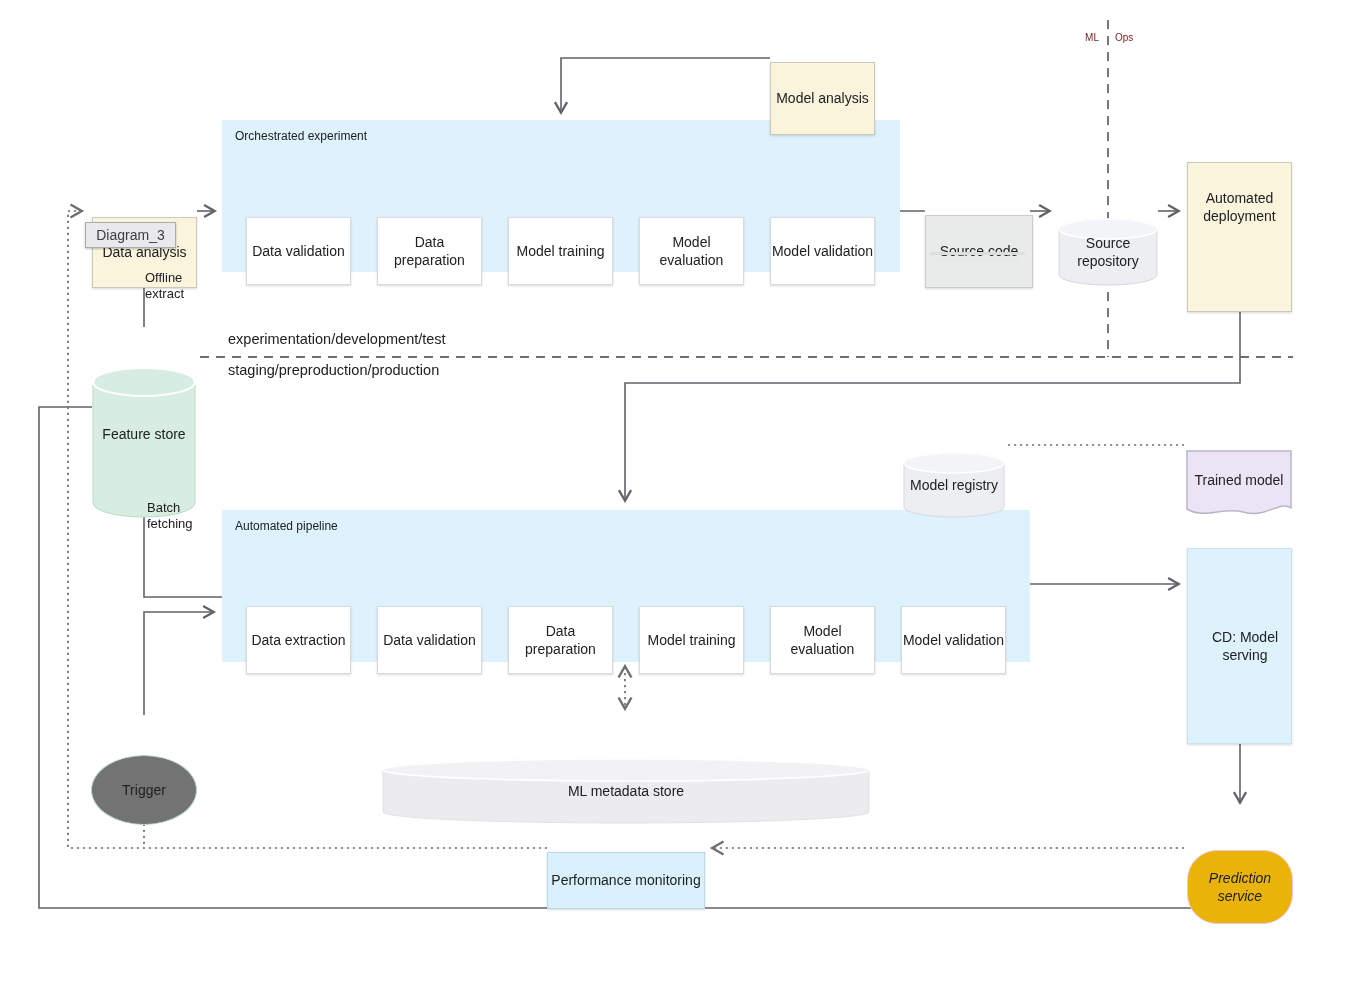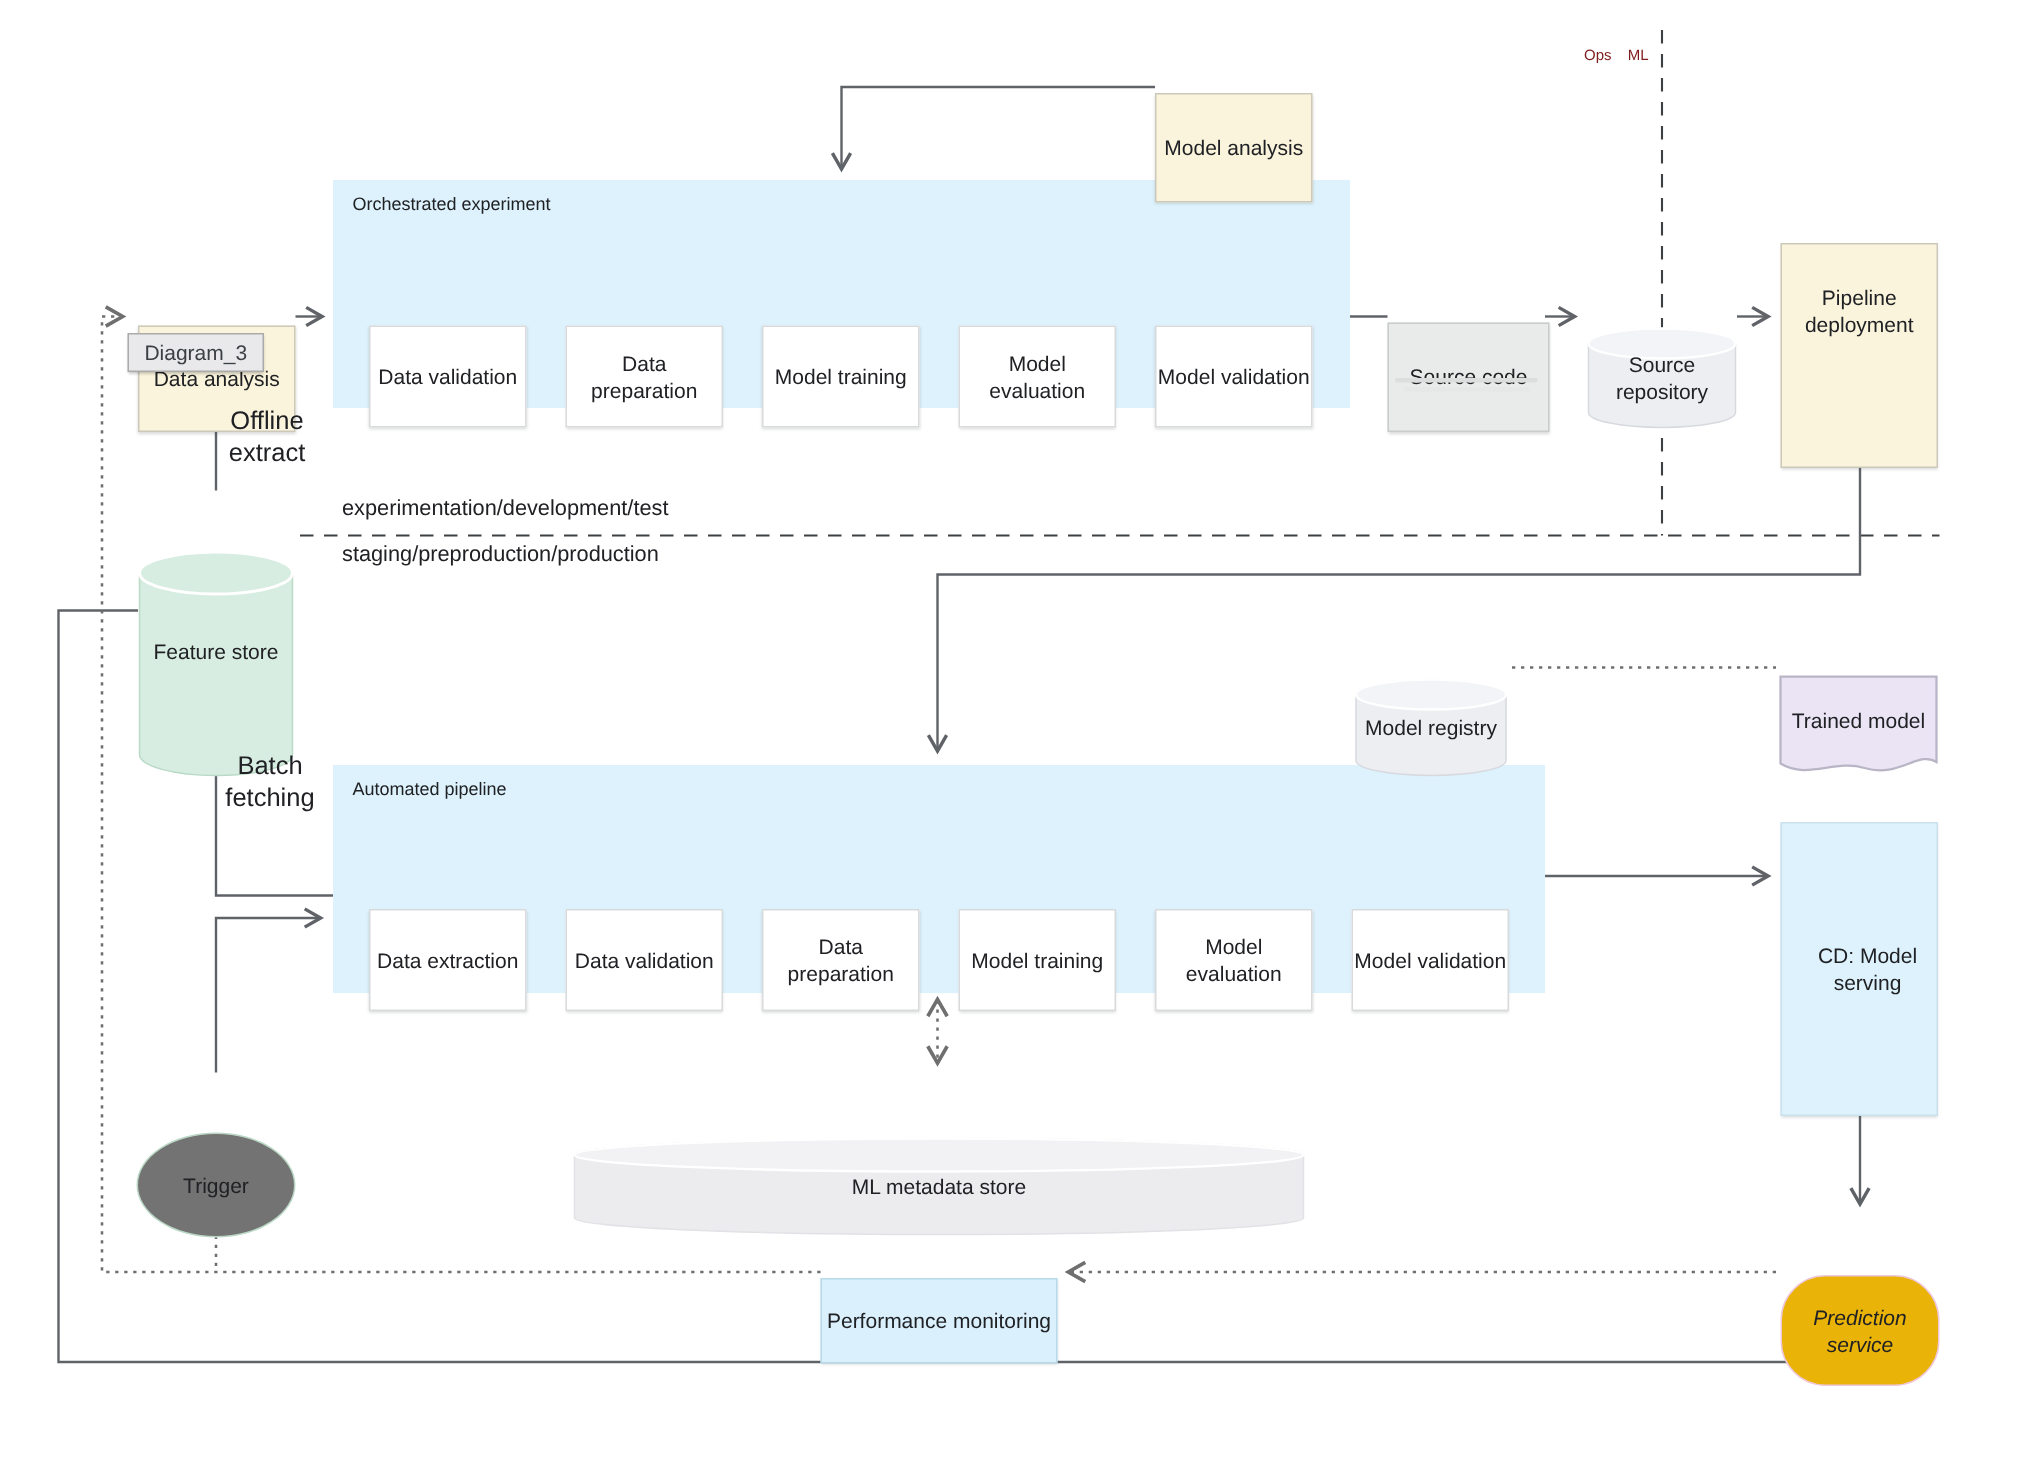--- a/index.html
+++ b/index.html
@@ -17,21 +17,21 @@
   .box { border:1.5px solid #d8dadb; background:#ffffff; box-shadow:0 1px 2px rgba(60,64,67,.20); }
   .cream { background:#faf4dc; border-color:#ccc9bb; }
   .gray  { background:#e9ebea; border-color:#c9cccb; }
   .blue  { background:#ddf2fc; border-color:#c9e2ee; }
   .perf  { background:#daf1fd; border-color:#b9d9e8; }
   .pink  { background:#eab308; border-color:#eec7da; border-radius:30px; box-shadow:none;font-style:italic; }
   .ellipse { background:#737373; border:1.5px solid #b9d7c4; border-radius:50%; }
   .shape { position:absolute; inset:0; width:100%; height:100%; }
   .lbl { position:relative; }
   .side-label { position:absolute; font-size:14.5px; color:#202124; }
-  .edge-label { position:absolute; font-size:17px; color:#202124; text-align:center; white-space:pre-line; line-height:1.25; }
+  .edge-label { position:absolute; font-size:13px; color:#202124; text-align:left; white-space:pre-line; line-height:1.25; }
   .zone-label { position:absolute; font-size:10px; color:#7f1d1d; }
   .tooltip {
     position:absolute; box-sizing:border-box; background:#e9e9eb; border:1px solid #ababab;
     box-shadow:0 1px 2px rgba(0,0,0,.25); font-size:14px; color:#3c4043;
     display:flex; align-items:center; justify-content:center; z-index:30;
   }
   .paper-line { position:absolute; height:3px; border-radius:1px; }
 </style>
 </head>
 <body>
@@ -83,21 +83,21 @@
       <path d="M144,844 V791" marker-end="url(#arrDot)"></path>
       <path d="M1184,848 H713" marker-end="url(#arrDot)"></path>
       <path d="M1008,445 H1184"></path>
       <path d="M1240,483 V501" marker-end="url(#arrDot)"></path>
       <path d="M953,562 V487" marker-end="url(#arrDot)"></path>
       <path d="M625,667 V708" marker-start="url(#arrDot)" marker-end="url(#arrDot)"></path>
     </g>
   </svg>
 
   <div class="zone-label" style="left:1059px; top:32px; width:40px; text-align:right;">ML</div>
-  <div class="zone-label" style="left:1056px; top:32px;">Ops</div>
+  <div class="zone-label" style="left:1115px; top:32px;">Ops</div>
   <div class="side-label" style="left:228px; top:331px;">experimentation/development/test</div>
   <div class="side-label" style="left:228px; top:362px;">staging/preproduction/production</div>
 
   <div class="container" style="left:222px; top:120px; width:678px; height:152px;">
     <div class="container-label">Orchestrated experiment</div>
   </div>
   <div class="node box" style="left:246px; top:177px; width:105px; height:68px;">
     <span class="lbl">Data validation</span>
     </div>
   <div class="node box" style="left:377px; top:177px; width:105px; height:68px;">
@@ -130,21 +130,21 @@
 
   <div class="node" style="left:1058px; top:178px; width:100px; height:68px;">
     <svg class="shape" viewBox="0 0 100 68" preserveAspectRatio="none">
       <path d="M1,11 A49,10 0 0 1 99,11 V57 A49,10 0 0 1 1,57 Z" fill="#eceef2" stroke="#d7d9df" stroke-width="1"></path>
       <ellipse cx="50" cy="11" rx="49" ry="10" fill="#f3f4f7" stroke="#ffffff" stroke-width="1.6"></ellipse>
     </svg>
     <span class="lbl">Source repository</span>
     </div>
 
   <div class="node box cream" style="left:1187px; top:122px; width:105px; height:150px;">
-    <span class="lbl" style="margin-bottom:60px;">Pipeline deployment</span>
+    <span class="lbl" style="margin-bottom:60px;">Automated deployment</span>
     </div>
 
   <div class="node" style="left:92px; top:327px; width:104px; height:151px;">
     <svg class="shape" viewBox="0 0 104 151" preserveAspectRatio="none">
       <path d="M1,15 A51,14 0 0 1 103,15 V136 A51,14 0 0 1 1,136 Z" fill="#d8ede1" stroke="#b9dac6" stroke-width="1"></path>
       <ellipse cx="52" cy="15" rx="51" ry="14" fill="#d8ede1" stroke="#ffffff" stroke-width="2"></ellipse>
     </svg>
     <span class="lbl" style="margin-bottom:16px;">Feature store</span>
     </div>
 

